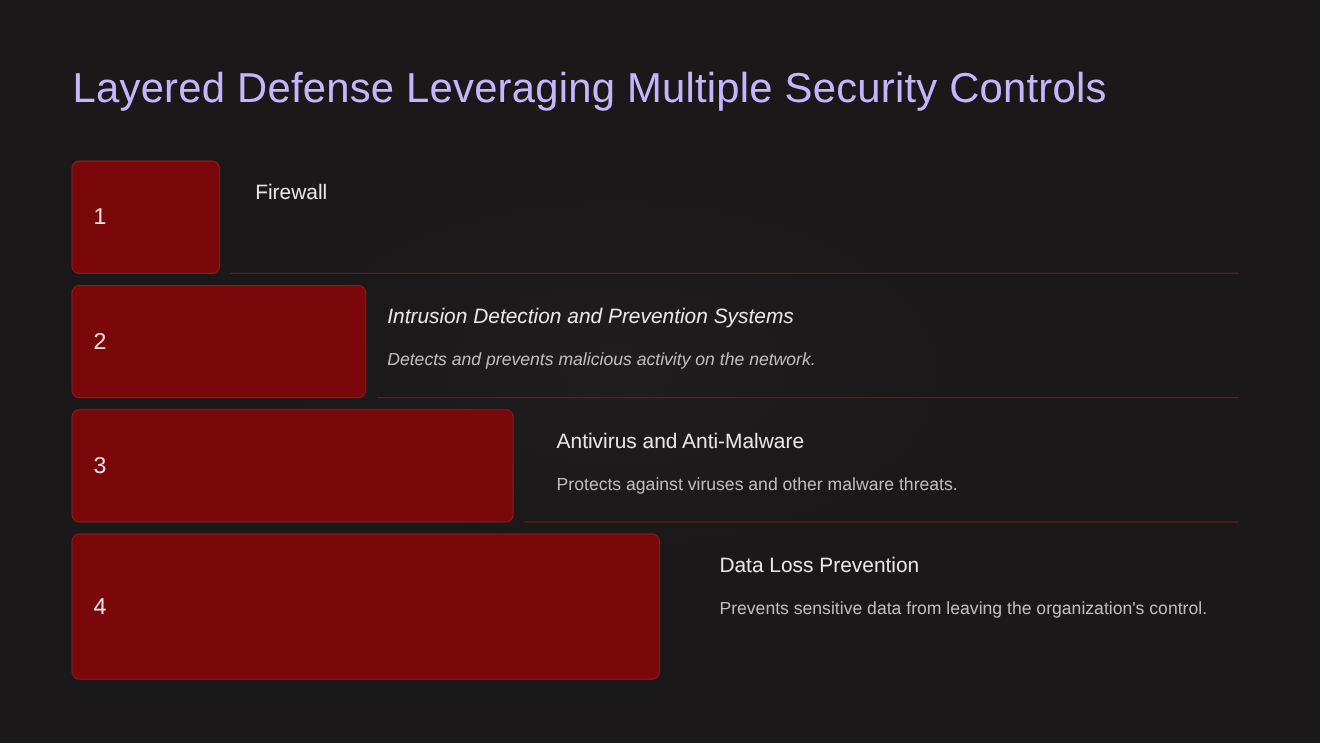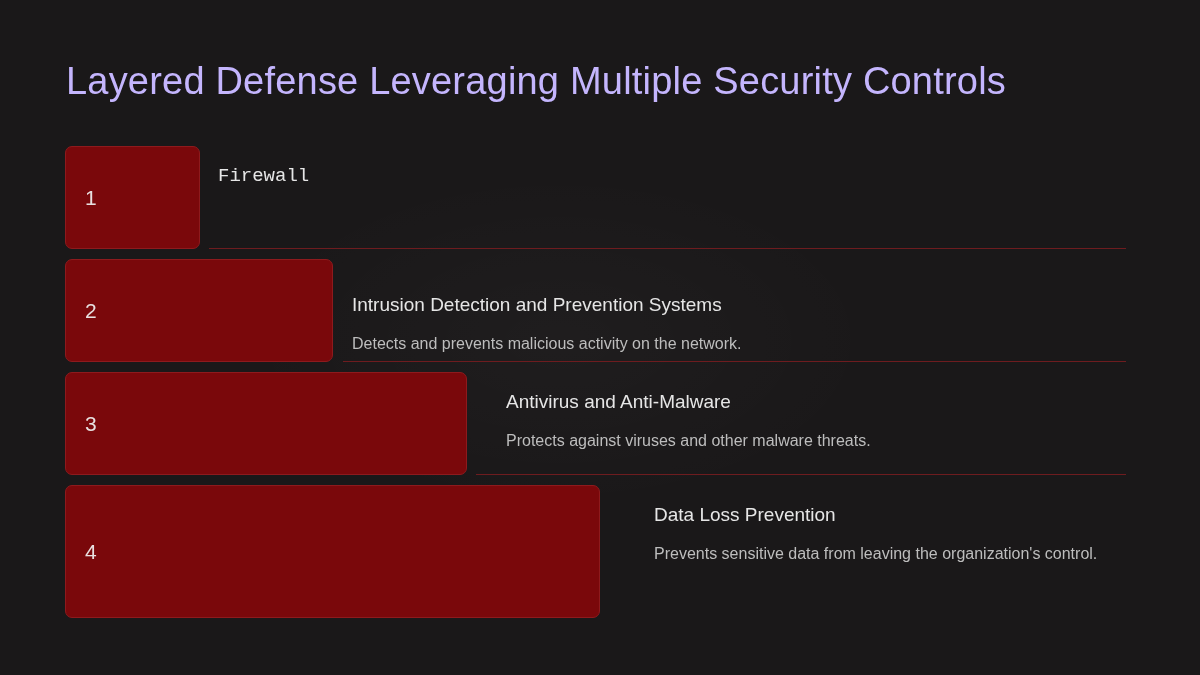--- a/index.html
+++ b/index.html
@@ -46,29 +46,29 @@
 </head>
 <body>
 
 <div class="bg-swirl"></div>
 
 <h1 class="title">Layered Defense Leveraging Multiple Security Controls</h1>
 
 <div class="step-bar" style="top:146px; width:135px; height:103px;">
   <span class="step-num">1</span>
 </div>
-<div class="step-text" style="left:218px; top:164px;font-family:Liberation Mono, monospace;">
+<div class="step-text" style="left:232px; top:164px;">
   <div class="step-title">Firewall</div>
 </div>
 <div class="divider" style="left:209px; top:248px; width:917px;"></div>
 
 <div class="step-bar" style="top:259px; width:268px; height:103px;">
   <span class="step-num">2</span>
 </div>
-<div class="step-text" style="left:352px; top:293px;">
+<div class="step-text" style="left:352px; top:277px;font-style:italic;">
   <div class="step-title">Intrusion Detection and Prevention Systems</div>
   <div class="step-desc">Detects and prevents malicious activity on the network.</div>
 </div>
 <div class="divider" style="left:343px; top:361px; width:783px;"></div>
 
 <div class="step-bar" style="top:372px; width:402px; height:103px;">
   <span class="step-num">3</span>
 </div>
 <div class="step-text" style="left:506px; top:390px;">
   <div class="step-title">Antivirus and Anti-Malware</div>

